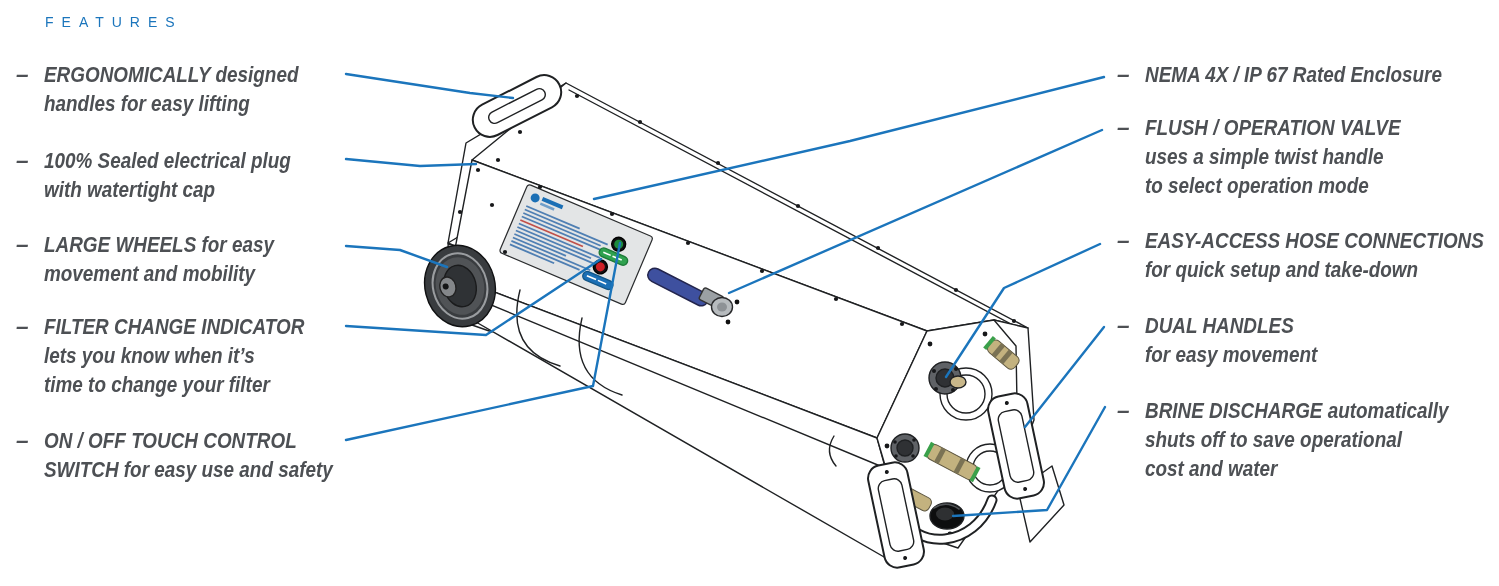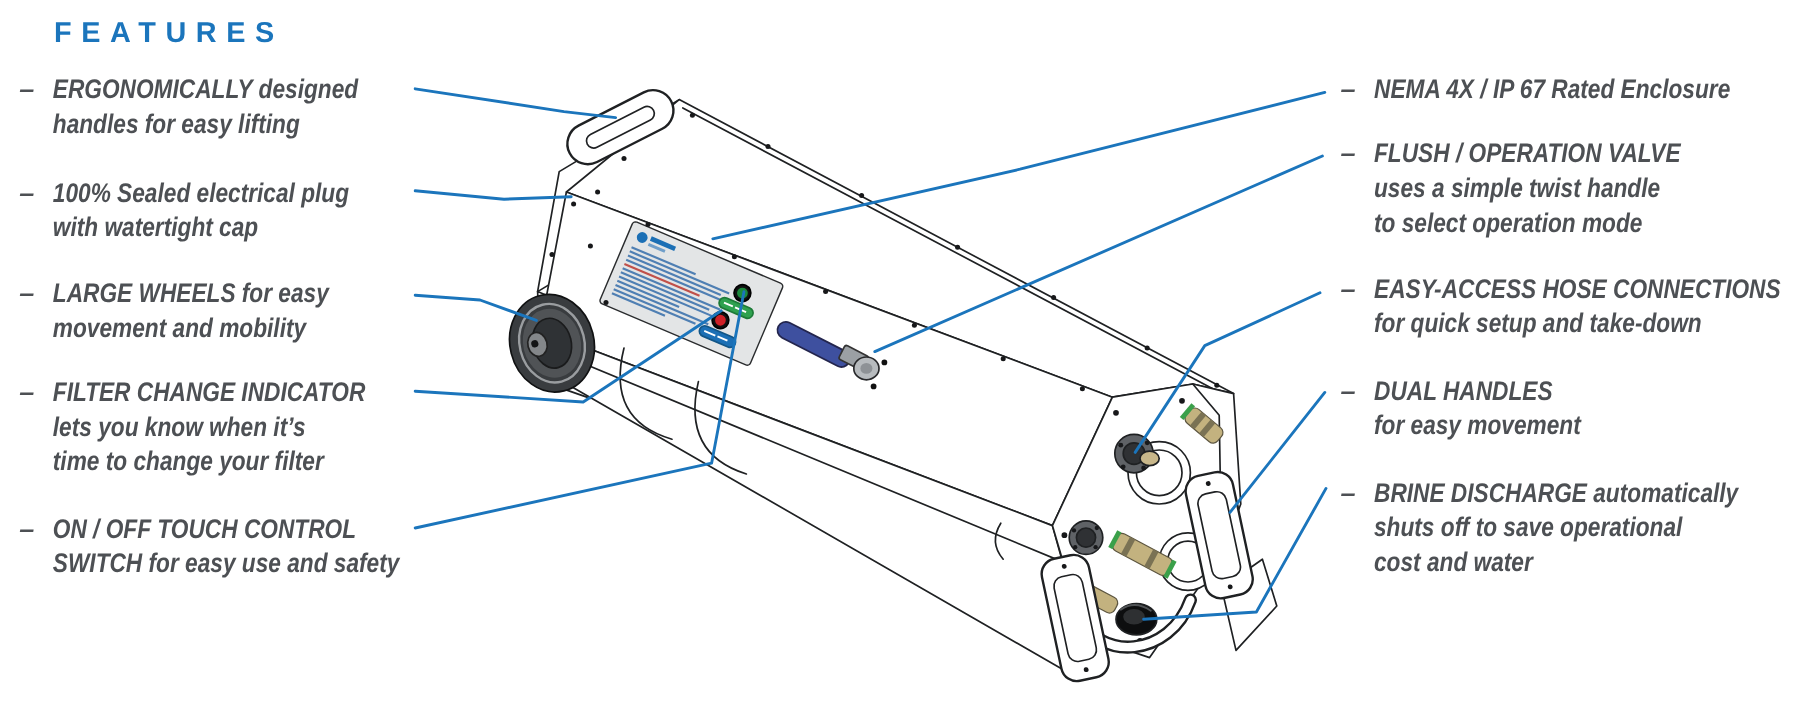--- a/index.html
+++ b/index.html
@@ -1,20 +1,20 @@
 <!DOCTYPE html>
 <html><head>
 <meta charset="utf-8">
 <style>
   html,body{margin:0;padding:0;background:#ffffff;}
   body{width:1499px;height:586px;position:relative;overflow:hidden;
        font-family:"Liberation Sans",sans-serif;}
   .stage{position:absolute;inset:0;}
   svg{position:absolute;left:0;top:0;}
-  .title{position:absolute;left:45px;top:14px;font-size:24px;font-weight:700;
+  .title{position:absolute;left:45px;top:14px;font-size:14px;font-weight:400;
          letter-spacing:8px;color:#1B75BC;white-space:nowrap;}
   .feat{position:absolute;display:flex;align-items:flex-start;
         color:#4D5054;font-style:italic;font-weight:700;font-size:22.5px;line-height:29px;}
   .feat .dash{width:15px;flex:none;font-weight:700;}
   .feat .lines{transform:scaleX(0.84);transform-origin:0 0;white-space:nowrap;margin-left:13px;}
   .col-left{left:16px;}
   .col-right{left:1117px;}
   .l1{top:60px;}  .l2{top:146px;} .l3{top:230px;} .l4{top:312px;} .l5{top:426px;}
   .r1{top:60px;}  .r2{top:113px;} .r3{top:226px;} .r4{top:311px;} .r5{top:396px;}
 </style>

